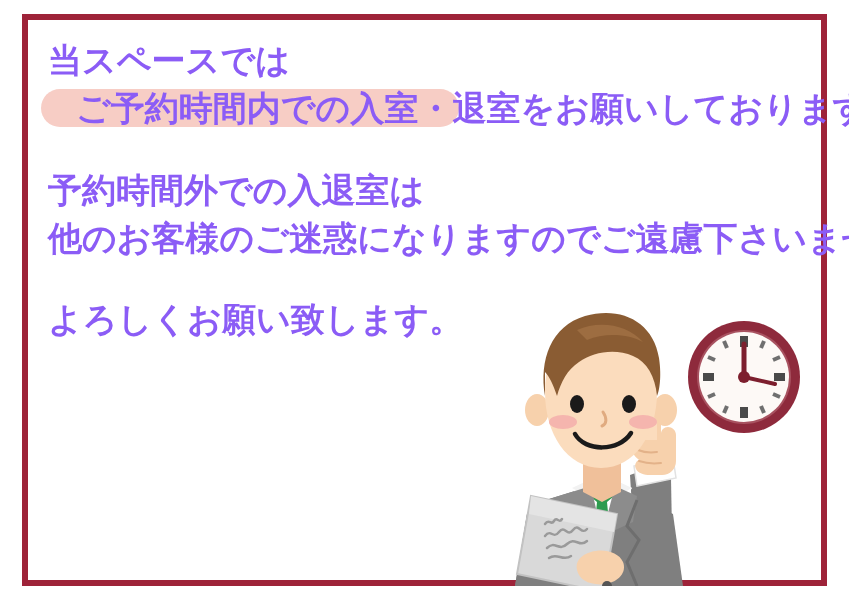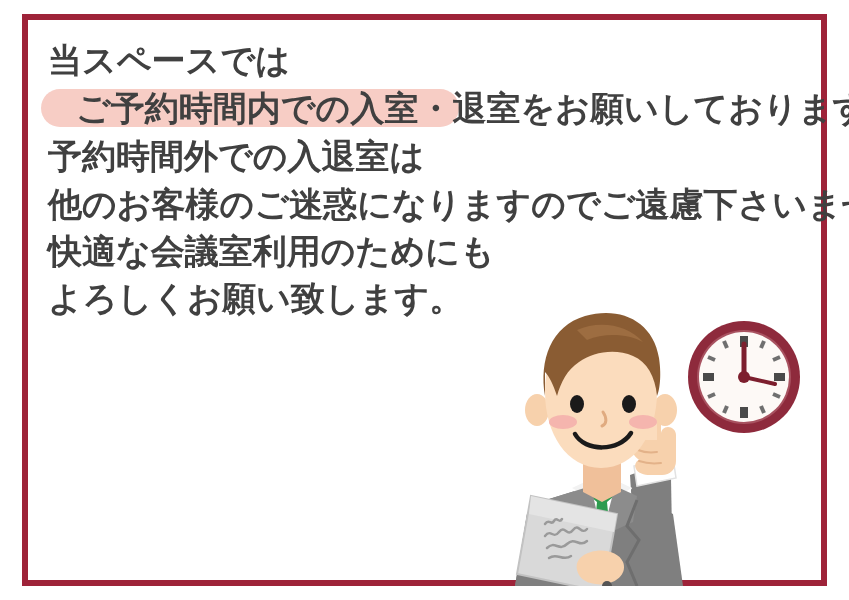--- a/index.html
+++ b/index.html
@@ -50,26 +50,27 @@
   #text-block {
     position: absolute;
     left: 48px;
     top: 36px;
     width: 760px;
   }
   .para {
     margin: 0;
   }
   .para + .para {
+    margin-top: 34px;
   }
   .line {
     font-size: 34px;
     font-weight: bold;
     line-height: 48px;
-    color: #404040;
+    color: #8b5cf6;
     white-space: nowrap;
     letter-spacing: 0px;
   }
   #paragraph-3 .line {
     line-height: 47px;
   }
   .hl-wrap {
     position: relative;
     display: inline-block;
   }
@@ -126,21 +127,20 @@
       <div class="line">当スペースでは</div>
       <div class="line"><span class="hl-wrap"><span class="hl-band"></span><span class="hl-text">ご予約時間内での入室・退室</span></span><span>をお願いしております。</span></div>
     </div>
 
     <div class="para" id="paragraph-2">
       <div class="line">予約時間外での入退室は</div>
       <div class="line">他のお客様のご迷惑になりますのでご遠慮下さいませ。</div>
     </div>
 
     <div class="para" id="paragraph-3">
-      <div class="line">快適な会議室利用のためにも</div>
       <div class="line">よろしくお願い致します。</div>
     </div>
 
   </div>
 
   <div id="illustration">
 
     <svg id="businessman" viewBox="0 0 230 286">
       <defs>
         <clipPath id="bodyClip">

